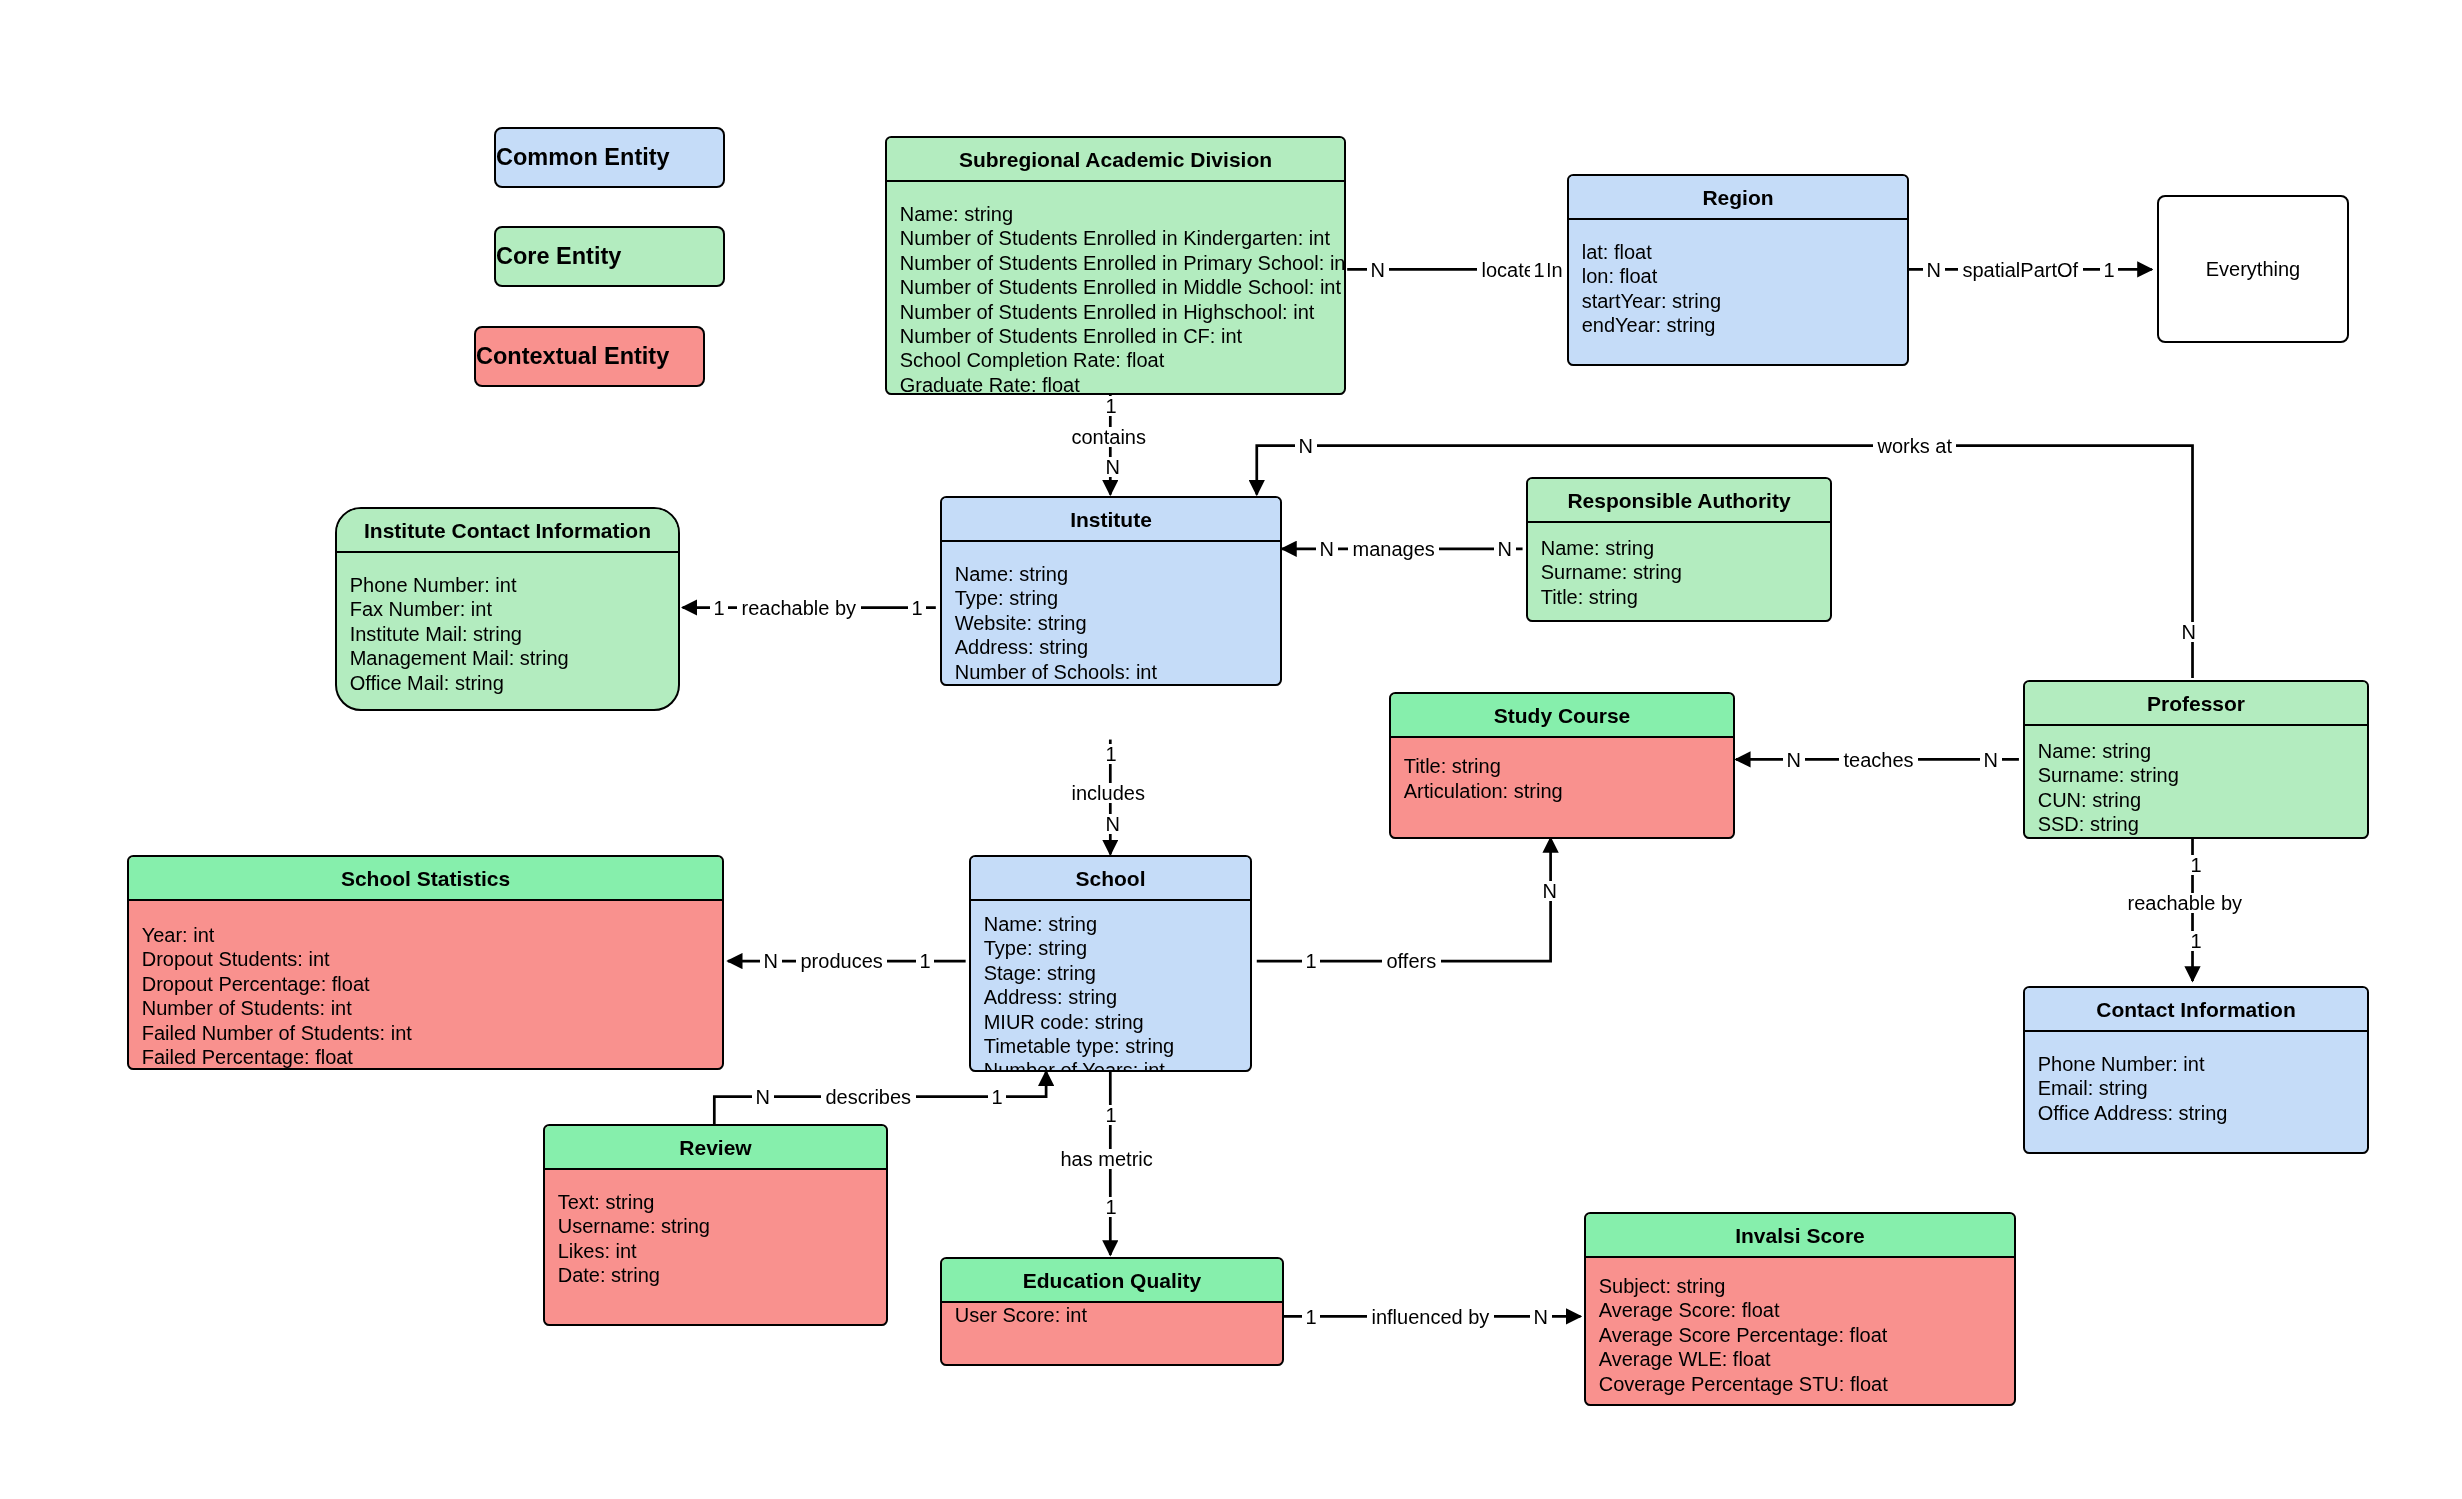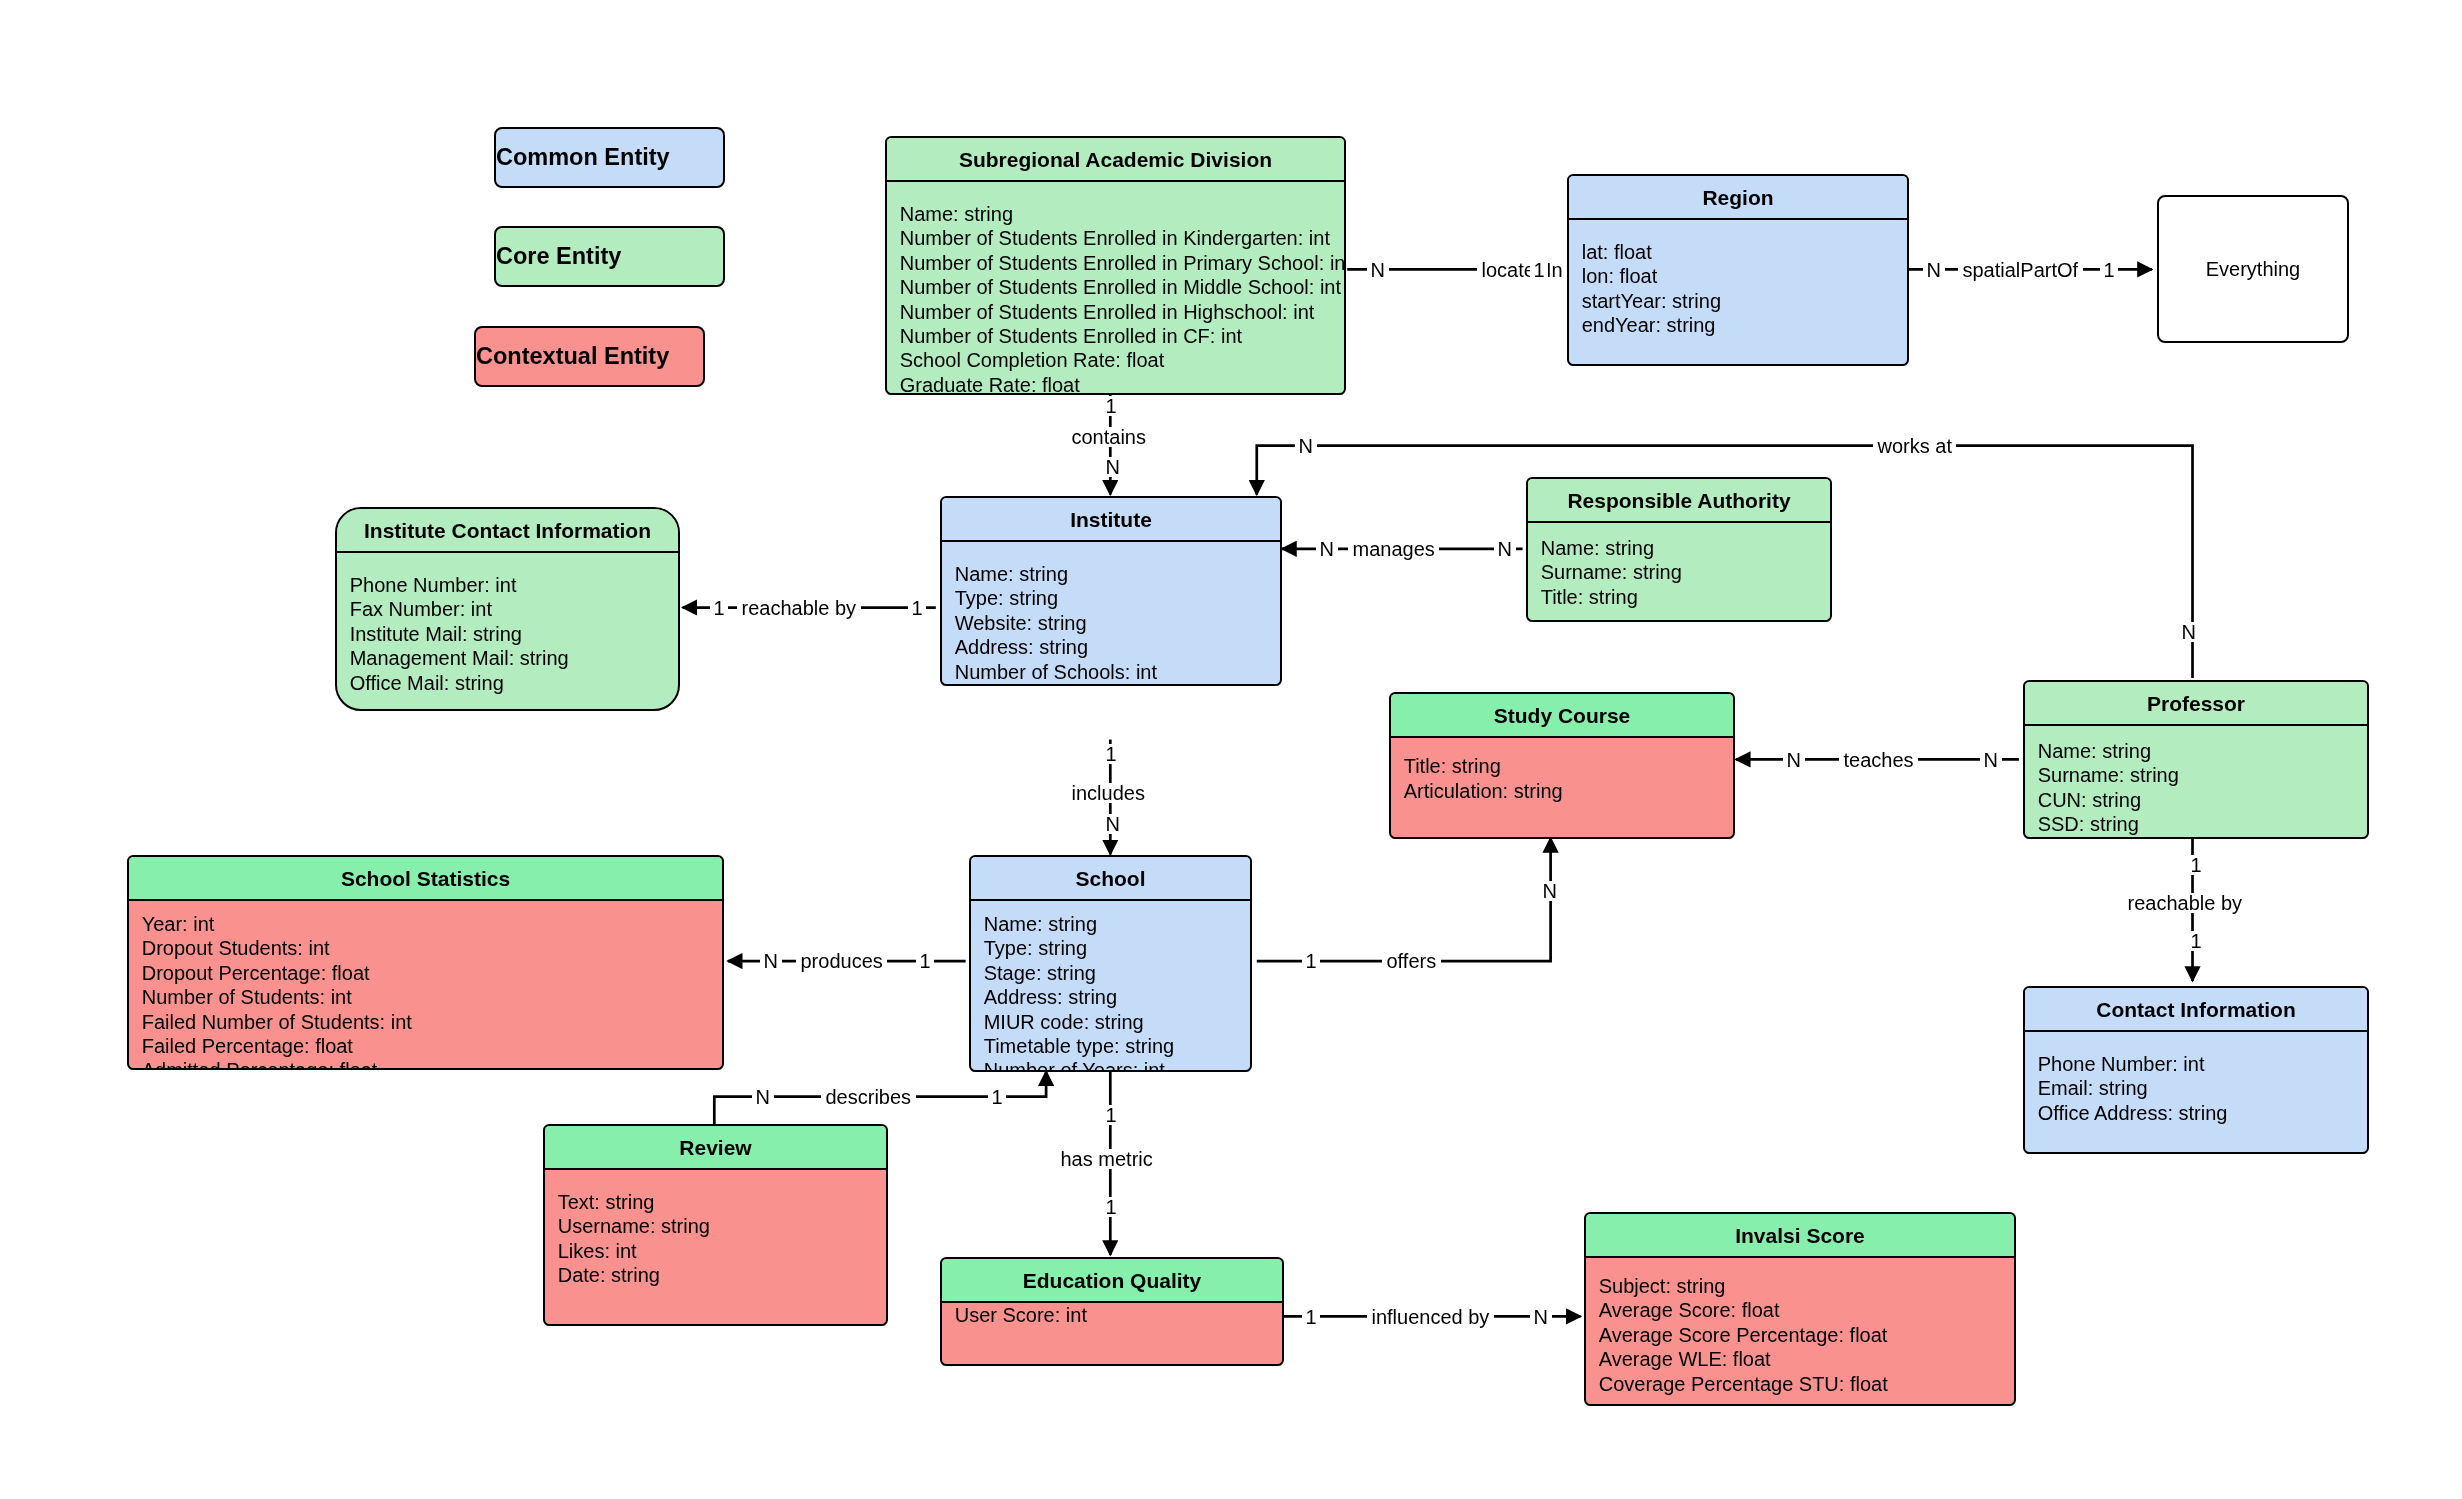--- a/index.html
+++ b/index.html
@@ -236,21 +236,21 @@
   <div class="entity red" style="left:1389px; top:692px; width:346px; height:147px;">
     <div class="ent-title">Study Course</div>
     <div class="ent-attrs" style="padding-top:16.3px;">
       <div>Title: string</div>
       <div>Articulation: string</div>
     </div>
   </div>
 
   <div class="entity red" style="left:127px; top:855px; width:597px; height:215px;">
     <div class="ent-title">School Statistics</div>
-    <div class="ent-attrs" style="padding-top:11px;">
+    <div class="ent-attrs" style="padding-top:22px;">
       <div>Year: int</div>
       <div>Dropout Students: int</div>
       <div>Dropout Percentage: float</div>
       <div>Number of Students: int</div>
       <div>Failed Number of Students: int</div>
       <div>Failed Percentage: float</div>
       <div>Admitted Percentage: float</div>
     </div>
   </div>
 

